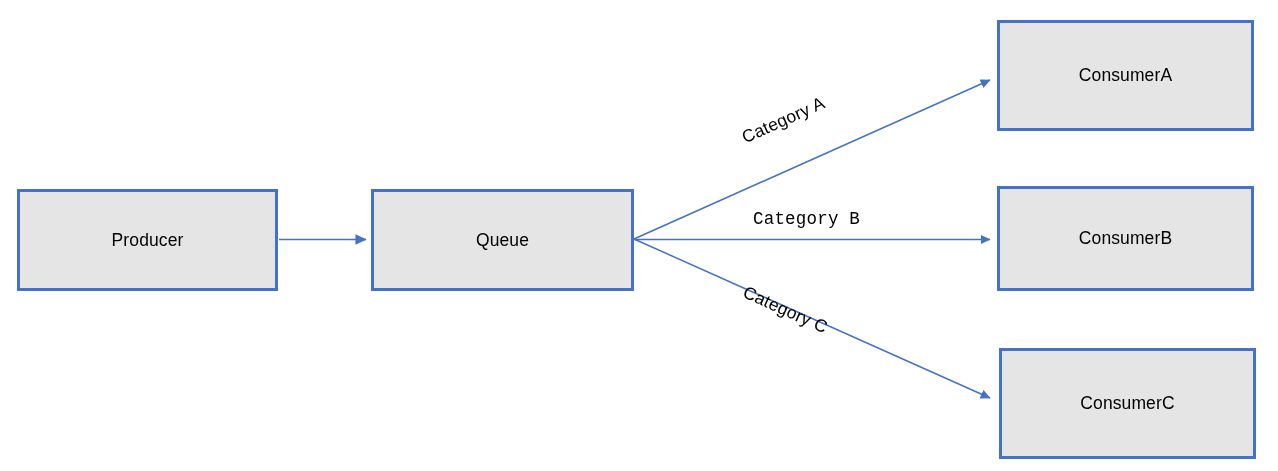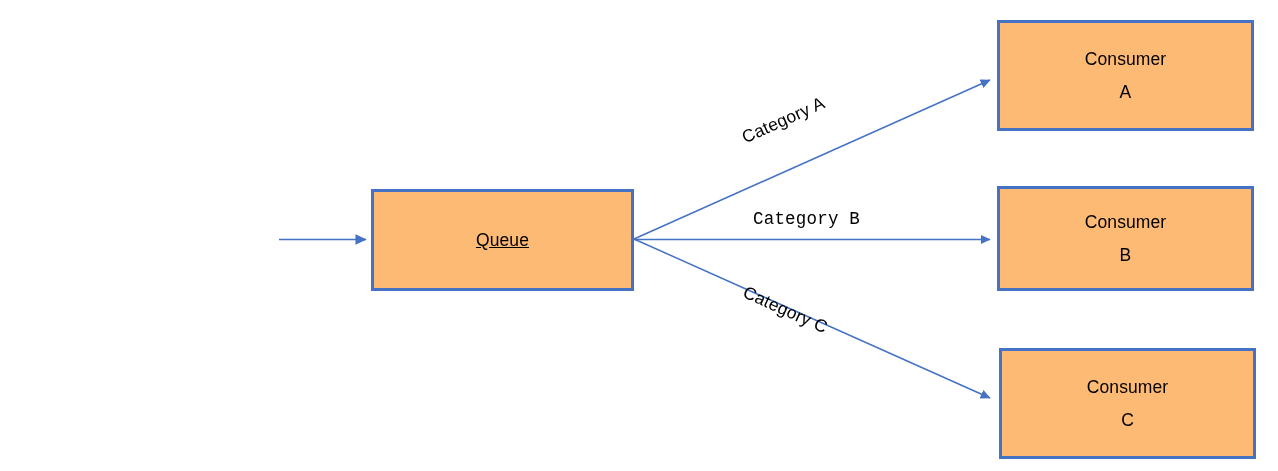--- a/index.html
+++ b/index.html
@@ -15,41 +15,41 @@
     position: relative;
     width: 1278px;
     height: 471px;
     background: #ffffff;
     overflow: hidden;
   }
   .node-box {
     position: absolute;
     box-sizing: border-box;
     border: 3px solid #4472C4;
-    background: #fdba74;
+    background: #e5e5e5;
     display: flex;
-    flex-direction: column;
+    flex-direction: row;
     align-items: center;
     justify-content: center;
     color: #000000;
     font-size: 17.5px;
     line-height: 1.85;
     font-weight: 400;
     letter-spacing: 0.1px;
     text-align: center;
     white-space: pre;
   }
   .node-box .line2 {
     display: block;
   }
   #box-producer {
     left: 17px;  top: 189px;  width: 261px;  height: 102px;
   }
   #box-queue {
-    left: 371px; top: 189px;  width: 263px;  height: 102px; text-decoration: underline;
+    left: 371px; top: 189px;  width: 263px;  height: 102px;
   }
   #box-consumer-a {
     left: 997px; top: 20px;   width: 257px;  height: 111px;
   }
   #box-consumer-b {
     left: 997px; top: 186px;  width: 257px;  height: 105px;
   }
   #box-consumer-c {
     left: 999px; top: 348px;  width: 257px;  height: 111px;
   }
@@ -101,20 +101,23 @@
 
     <line x1="279" y1="239.5" x2="366" y2="239.5" stroke="#4472C4" stroke-width="1.7" marker-end="url(#arrowhead)"></line>
 
     <line x1="634" y1="239" x2="990" y2="80" stroke="#4472C4" stroke-width="1.5" marker-end="url(#arrowhead)"></line>
 
     <line x1="634" y1="239.5" x2="990" y2="239.5" stroke="#4472C4" stroke-width="1.5" marker-end="url(#arrowhead)"></line>
 
     <line x1="634" y1="239" x2="990" y2="398" stroke="#4472C4" stroke-width="1.5" marker-end="url(#arrowhead)"></line>
   </svg>
 
+  <div class="node-box" id="box-producer">
+    <span>Producer</span>
+  </div>
 
   <div class="node-box" id="box-queue">
     <span>Queue</span>
   </div>
 
   <div class="node-box" id="box-consumer-a">
     <span>Consumer</span>
     <span class="line2">A</span>
   </div>
 

